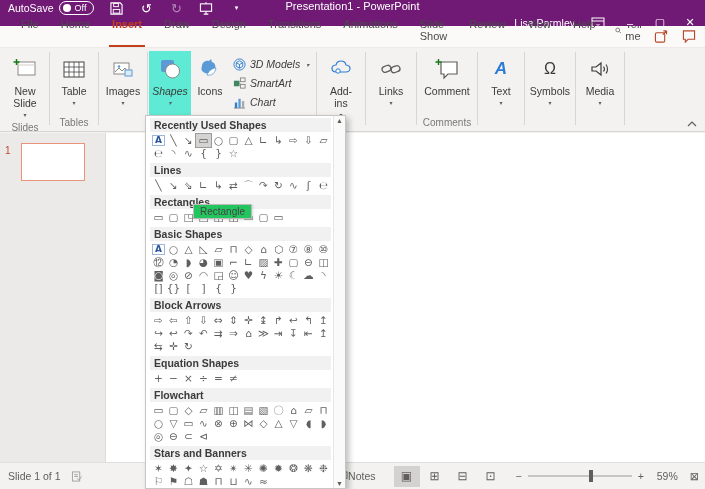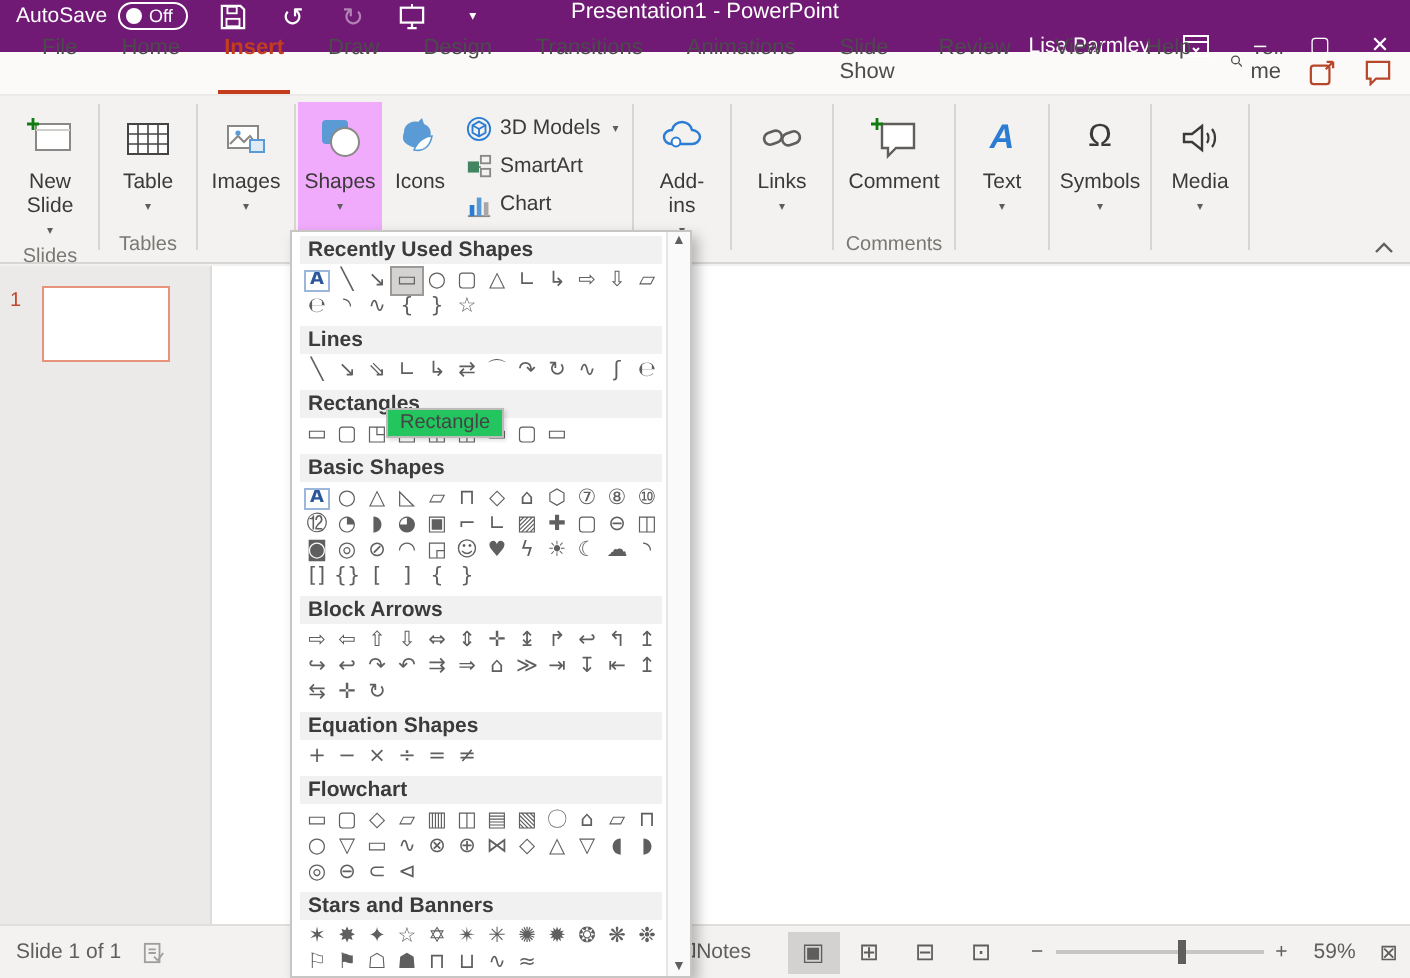--- a/index.html
+++ b/index.html
@@ -34,23 +34,23 @@
   
   .ribbon { height:84px; background:#F3F2F1; display:flex; align-items:stretch; padding-left:2px; position:relative; border-bottom:1px solid #D8D6D4; }
   .rgroup { display:flex; flex-direction:column; align-items:center; padding-top:3px; position:relative; }
   .rgroup-buttons { display:flex; flex:1; align-items:stretch; }
   .rgroup-label { font-size:10px; color:#7A7874; padding:2px 0 3px; }
   .rdivider { width:1px; background:#D8D6D4; margin:4px 1px 6px; }
   .rbtn { display:flex; flex-direction:column; align-items:center; padding:5px 3px 2px; color:#3b3a39; }
   .rbtn .ric { height:26px; display:flex; align-items:center; justify-content:center; }
   .rbtn .rlabel { font-size:10.5px; text-align:center; line-height:1.15; margin-top:3px; white-space:pre-line; }
   .rbtn .caret { font-size:6px; color:#605E5C; margin-top:2px; }
-  .rbtn.pressed { background:#f0abfc; }
+  .rbtn.pressed { background:#5eead4;font-style:italic; }
   .stack { display:flex; flex-direction:column; justify-content:flex-start; padding:5px 4px; gap:3px; }
-  .srow { display:flex; align-items:center; gap:4px; font-size:10.5px; color:#3b3a39; height:16px; }
+  .srow { display:flex; align-items:center; gap:4px; font-size:10.5px; color:#3b3a39; height:16px;font-style:italic; }
   .srow .caret { font-size:6px; color:#605E5C; margin-left:2px; }
   .collapse-ribbon { position:absolute; right:8px; bottom:4px; color:#605E5C; }
 
   
   .content { position:absolute; top:133px; left:0; right:0; bottom:27px; display:flex; background:#fff; }
   .slides-panel { width:106px; background:#EBEAE9; border-right:1px solid #DEDCDA; padding-top:10px; position:relative; }
   .slide-num { position:absolute; left:5px; top:12px; font-size:10px; color:#C0492B; }
   .slide-thumb { position:absolute; left:21px; top:10px; width:64px; height:38px; background:#fff; border:1.5px solid #E8937C; }
   .canvas { flex:1; background:#fff; }
 

